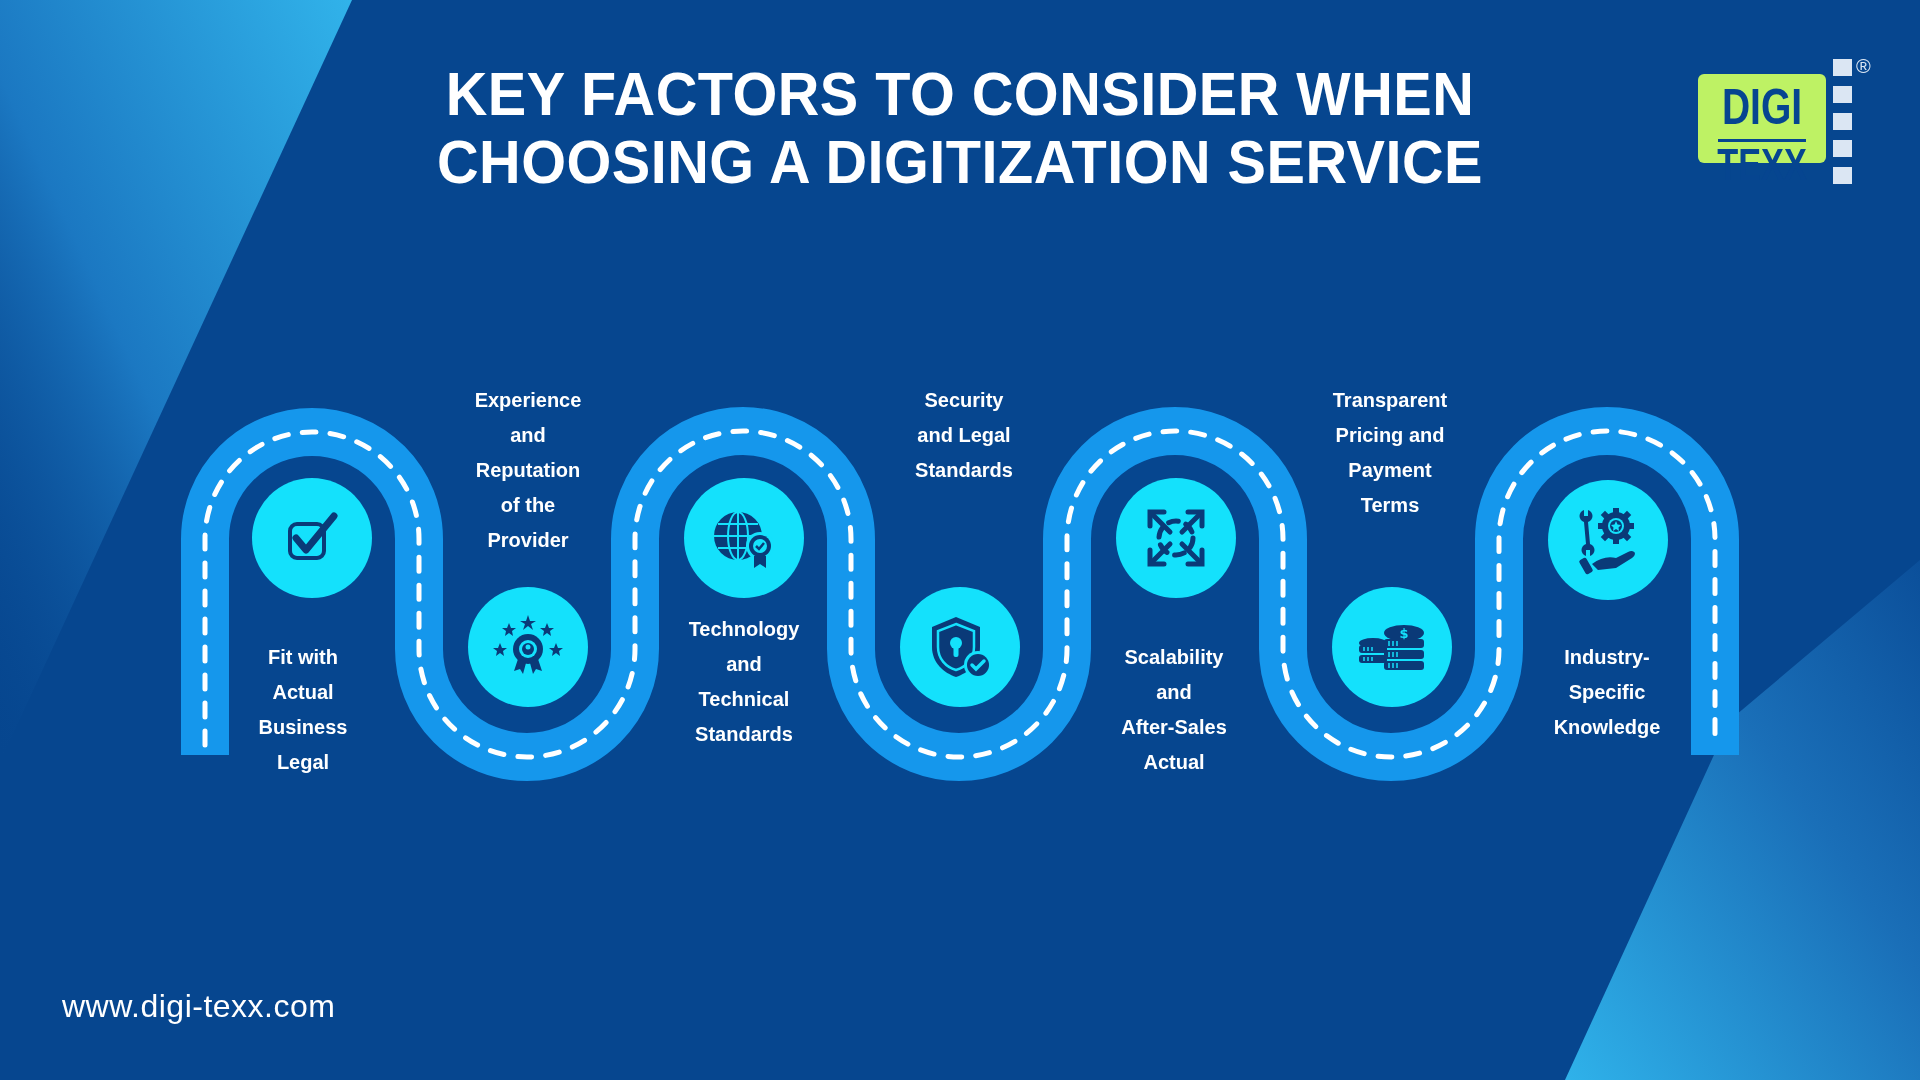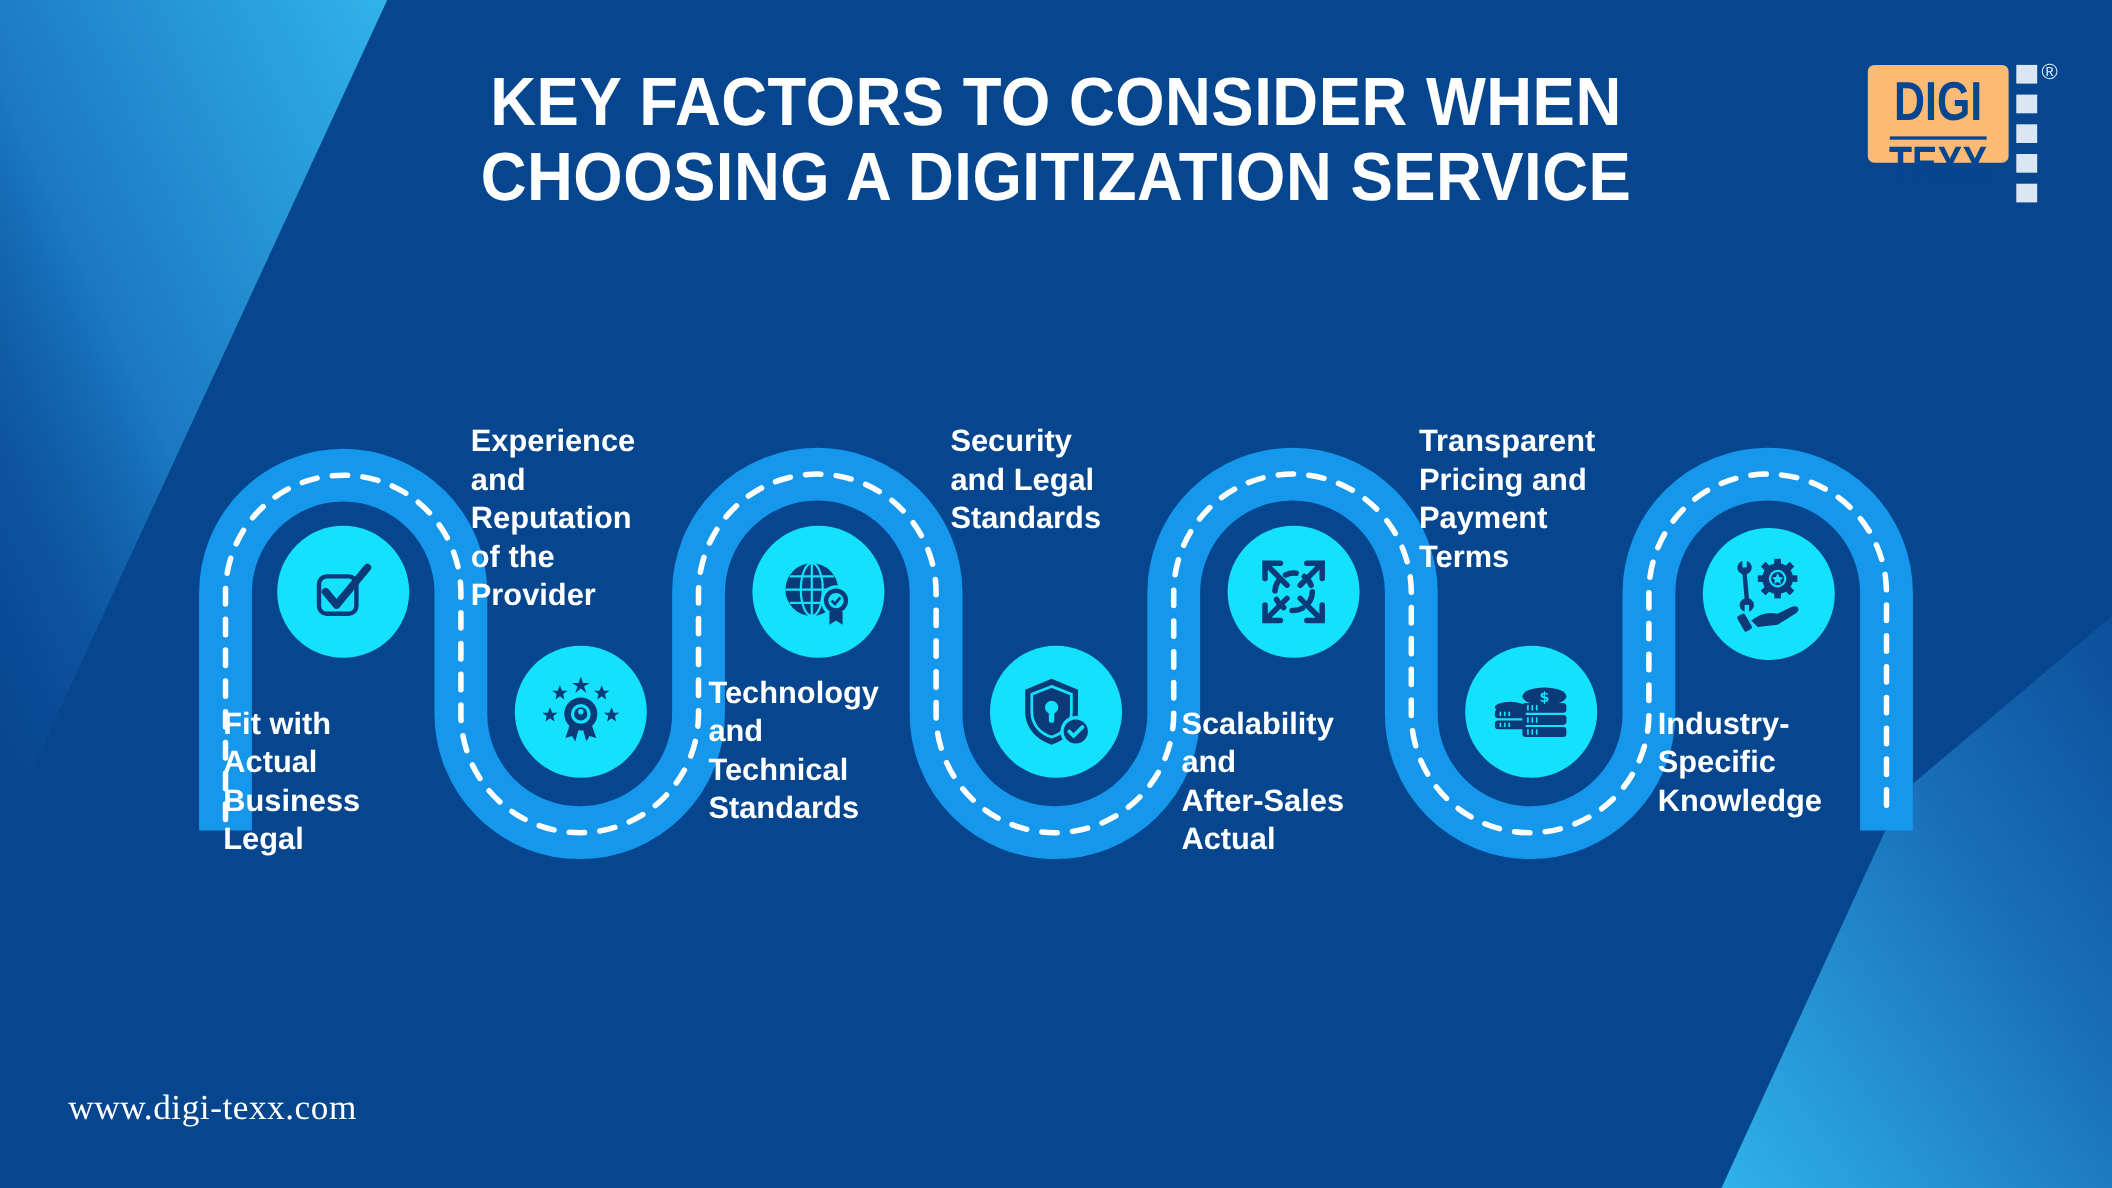--- a/index.html
+++ b/index.html
@@ -3,37 +3,37 @@
 <meta charset="utf-8">
 <style>
   html, body { margin:0; padding:0; }
   body { width:1920px; height:1080px; overflow:hidden; position:relative;
          font-family:"Liberation Sans", "DejaVu Sans", sans-serif; background:#06468f; }
   .bg { position:absolute; inset:0; width:1920px; height:1080px; }
   .title { position:absolute; left:0; top:60px; width:1920px; text-align:center; color:#fff;
            font-family:"Liberation Sans", sans-serif; font-weight:700; font-size:62px; line-height:68px;
            letter-spacing:0.5px; transform:scaleX(0.93); transform-origin:center; }
   .title span { display:block; }
-  .logo { position:absolute; left:1698px; top:59px; width:128px; height:89px; background:#fdba74;
+  .logo { position:absolute; left:1698px; top:74px; width:128px; height:89px; background:#bef264;
           border-radius:6px; }
   .logo .l1, .logo .l2 { position:absolute; left:0; width:128px; text-align:center; color:#064590;
           font-family:"Liberation Sans", sans-serif; font-weight:700; transform:scaleX(0.78); }
   .logo .l1 { top:6px; font-size:50px; line-height:54px; }
   .logo .l2 { top:68px; font-size:44px; line-height:46px; }
   .logo .bar { position:absolute; left:20px; top:65px; width:88px; height:3px; background:#064590; }
   .logo-sq { position:absolute; left:1833px; width:19px; height:17px; background:#dbe6f3; }
   .reg { position:absolute; left:1856px; top:55px; color:#dbe6f3; font-size:20px; }
   .road { position:absolute; left:0; top:0; }
   .circle { position:absolute; width:120px; height:120px; border-radius:50%; background:#14e1fc; }
   .circle svg { position:absolute; left:24px; top:24px; width:72px; height:72px; }
-  .label { position:absolute; width:200px; text-align:left; color:#fff; font-weight:700;
-           font-size:28px; line-height:35px; font-family:"Liberation Sans", sans-serif; }
+  .label { position:absolute; width:200px; text-align:center; color:#fff; font-weight:700;
+           font-size:20px; line-height:35px; font-family:"Liberation Sans", sans-serif; }
   .label span { display:block; white-space:nowrap; }
   .site { position:absolute; left:62px; top:988px; color:#fff; font-size:32px;
-          font-family:Liberation Serif, serif; letter-spacing:0.5px; }
+          font-family:Liberation Sans, sans-serif; letter-spacing:0.5px; }
 </style>
 </head>
 <body>
 
 <svg class="bg" viewBox="0 0 1920 1080">
   <defs>
     <linearGradient id="gTL" x1="1" y1="0" x2="0" y2="1">
       <stop offset="0" stop-color="#31b3ea"></stop>
       <stop offset="0.55" stop-color="#1b78c2"></stop>
       <stop offset="1" stop-color="#0a4a93" stop-opacity="0"></stop>

